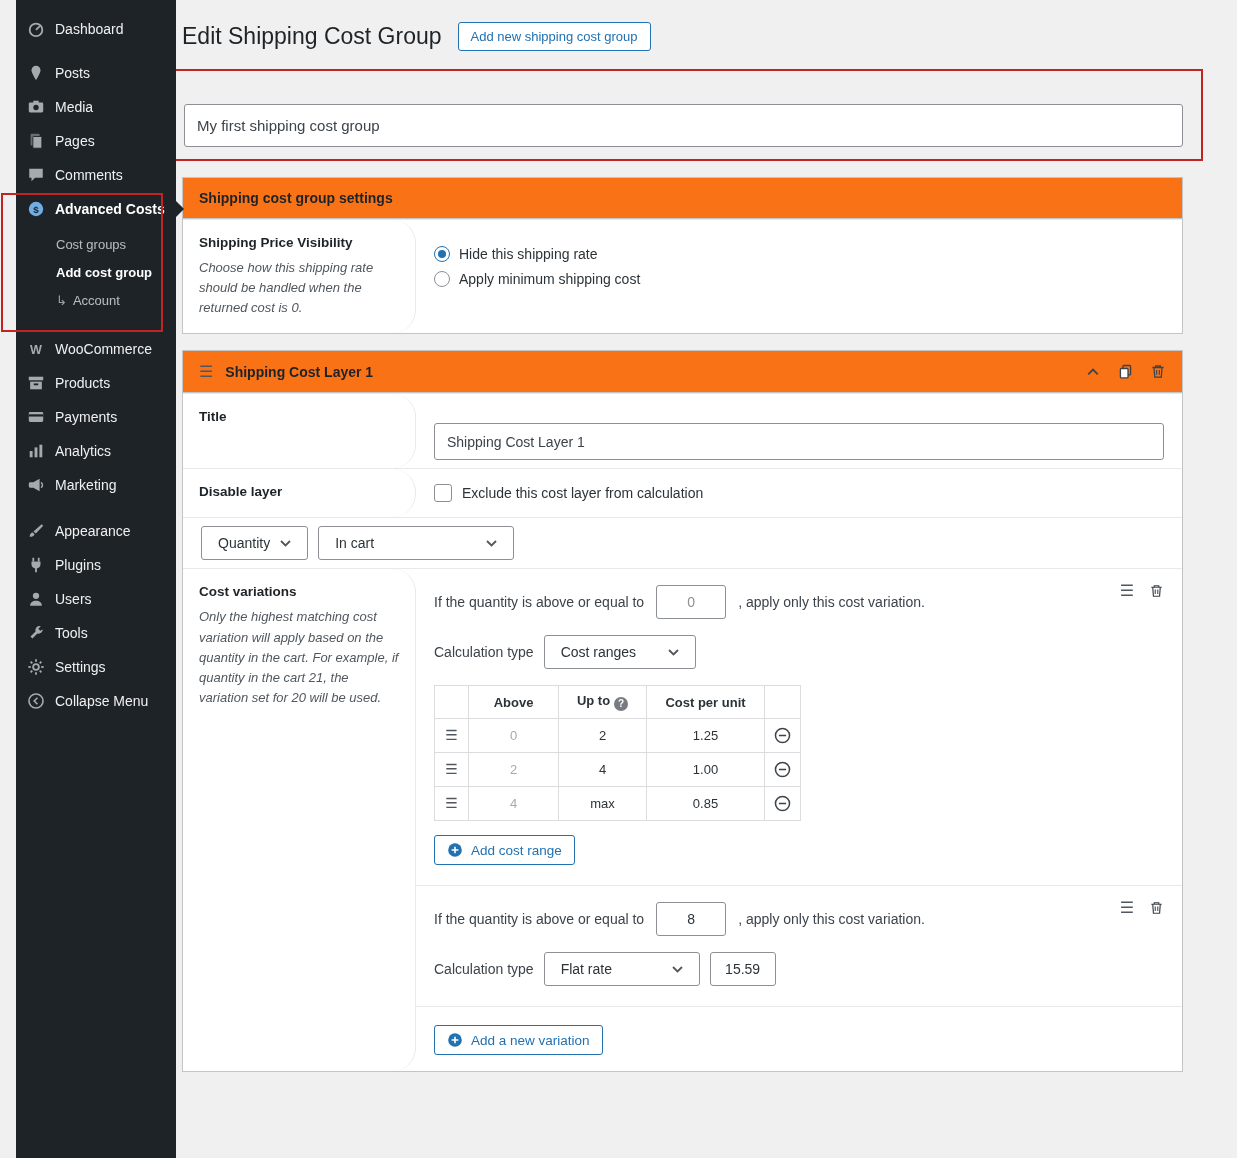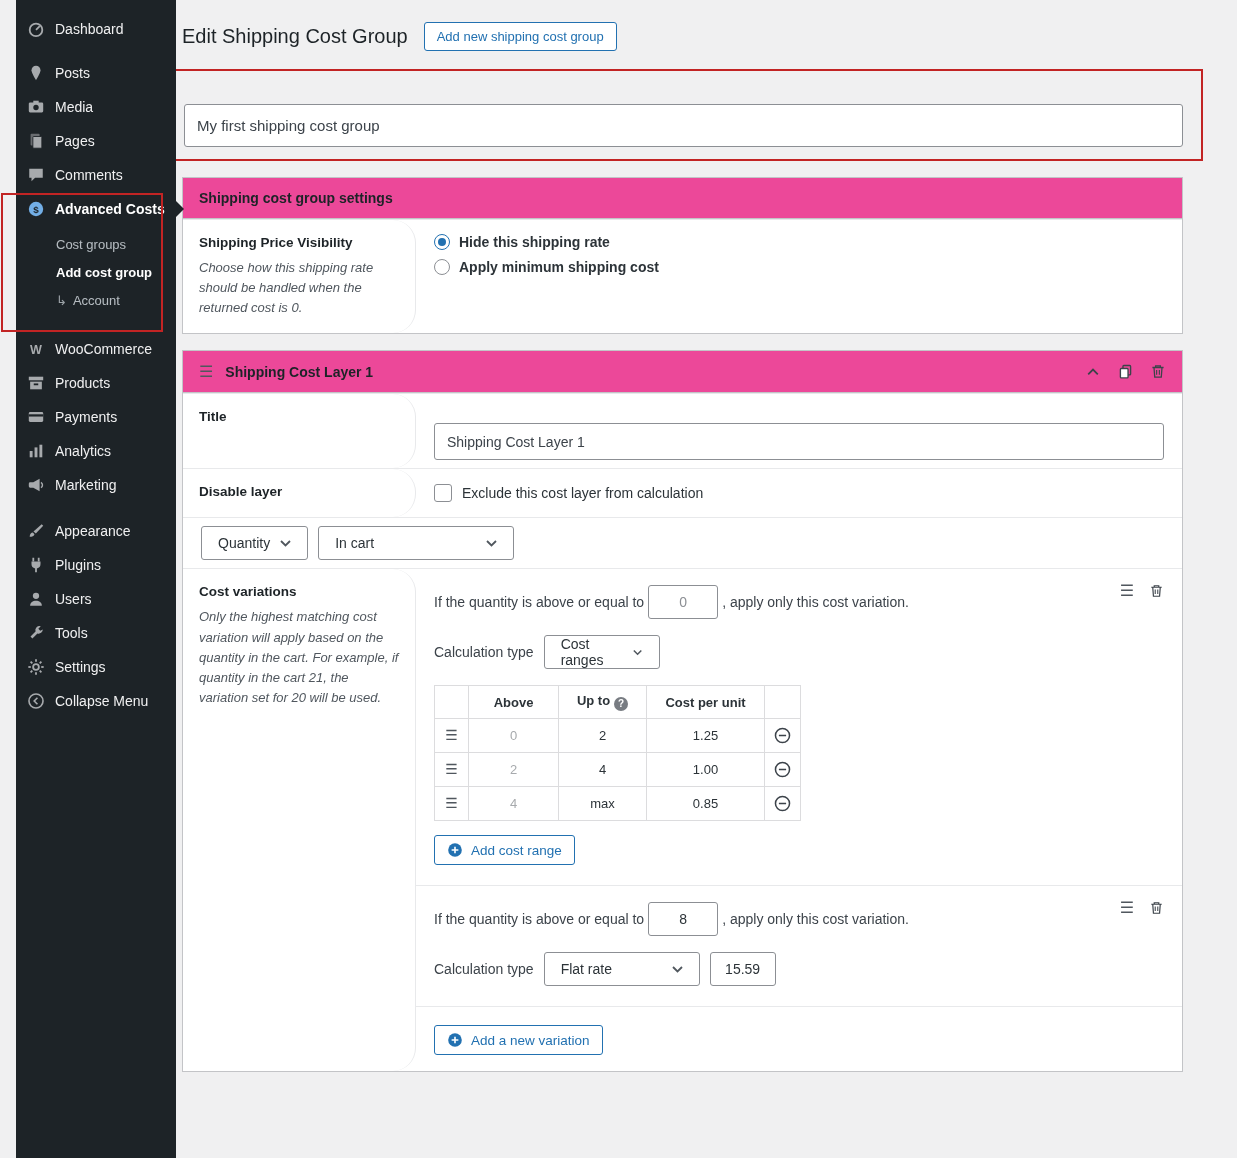--- a/index.html
+++ b/index.html
@@ -39,67 +39,67 @@
     position:absolute; left:1px; top:193px; width:162px; height:139px;
     border:2px solid #c22424; z-index:3; pointer-events:none;
   }
   .annotation-box {
     border:2px solid #c22424; margin:18px -20px 16px -10px;
     padding:12px 18px 12px 10px; background:transparent;
   }
   
   .content { margin-left:160px; padding:10px 54px 60px 22px; }
   .page-header { display:flex; align-items:center; gap:16px; padding-top:12px; }
-  h1 { font-size:20px; font-weight:400; color:#1d2327; }
+  h1 { font-size:23px; font-weight:400; color:#1d2327; }
   .btn-secondary {
     background:#fff; border:1px solid #2271b1; color:#2271b1; border-radius:3px;
     padding:6px 12px; font-size:13px; cursor:pointer; font-family:inherit;
   }
   .text-input {
     width:100%; height:43px; border:1px solid #8c8f94; border-radius:3px;
     padding:0 12px; font-size:15px; color:#3c434a; background:#fff; font-family:inherit;margin-top:21px;
   }
   
   .panel { background:#fff; border:1px solid #c3c4c7; margin-bottom:16px; }
   .panel-header {
     padding:12px 16px; font-weight:700; font-size:14px; color:#1d2327;
-    background:#ec4899; border-bottom:1px solid #c3c4c7;
+    background:#f97316; border-bottom:1px solid #c3c4c7;
     display:flex; align-items:center; gap:12px;
   }
   .panel-actions { margin-left:auto; display:flex; align-items:center; gap:16px; }
   .icon-btn { background:none; border:none; cursor:pointer; display:flex; align-items:center; padding:0; }
   .hamburger { color:#50575e; font-size:16px; line-height:1; cursor:grab; }
   .hamburger::before { content:"\2630"; }
   .form-row { display:flex; border-top:1px solid #e8e9eb; }
   .form-row:first-child { border-top:none; }
   .row-label { flex:0 0 233px; padding:15px 16px; border-right:1px solid #e8e9eb;border-radius:23px; }
   .row-label .lbl { font-weight:700; font-size:13.5px; color:#1d2327; }
   .row-label .desc { font-style:italic; font-size:13px; color:#50575e; margin-top:8px; line-height:1.55; }
   .row-content { flex:1; padding:8px 18px; display:flex; align-items:center; gap:10px; min-height:48px; font-size:14px; color:#2c3338; }
-  .row-content.vblock { display:block; padding:14px 18px;font-weight:bold; }
+  .row-content.vblock { display:block; padding:26px 18px; }
   .row-content.noPad { display:block; padding:0; }
   
   .radio-row { display:flex; align-items:center; gap:9px; font-size:14px; color:#2c3338; }
   .radio-row + .radio-row { margin-top:9px; }
   .radio { width:16px; height:16px; border:1px solid #8c8f94; border-radius:50%; background:#fff; position:relative; flex:0 0 16px; }
   .radio.checked { border-color:#2271b1; }
   .radio.checked::after { content:""; position:absolute; inset:3px; border-radius:50%; background:#2271b1; }
   .checkbox { width:18px; height:18px; border:1px solid #8c8f94; border-radius:3px; background:#fff; flex:0 0 18px; cursor:pointer; }
   
   .select {
     display:inline-flex; align-items:center; justify-content:space-between; gap:10px;
     border:1px solid #8c8f94; border-radius:3px; background:#fff; height:34px;
     padding:0 16px; font-size:14px; color:#2c3338; cursor:pointer;
   }
-  .sel-qty { min-width:86px; } .sel-cart { width:196px; } .sel-calc { width:116px; } .sel-flat { width:156px; }
+  .sel-qty { min-width:86px; } .sel-cart { width:196px; } .sel-calc { width:152px; } .sel-flat { width:156px; }
   
   .variation { padding:16px 18px 20px; position:relative; }
   .variation-divider { border-top:1px solid #e8e9eb; }
   .variation-actions { position:absolute; top:14px; right:18px; display:flex; gap:15px; align-items:center; }
-  .cond-line { display:flex; align-items:center; gap:4px; font-size:14px; color:#3c434a; }
+  .cond-line { display:flex; align-items:center; gap:12px; font-size:14px; color:#3c434a; }
   .small-input {
     width:70px; height:34px; border:1px solid #8c8f94; border-radius:3px;
     text-align:center; font-size:14px; color:#2c3338; background:#fff; font-family:inherit;
   }
   .small-input.muted { color:#8c8f94; }
   .calc-line { display:flex; align-items:center; gap:10px; margin-top:16px; font-size:14px; color:#3c434a; }
   
   table.ranges { border-collapse:collapse; margin-top:16px; }
   table.ranges th, table.ranges td {
     border:1px solid #dcdcde; text-align:center; font-size:13px; padding:7px 8px; background:#fff;

